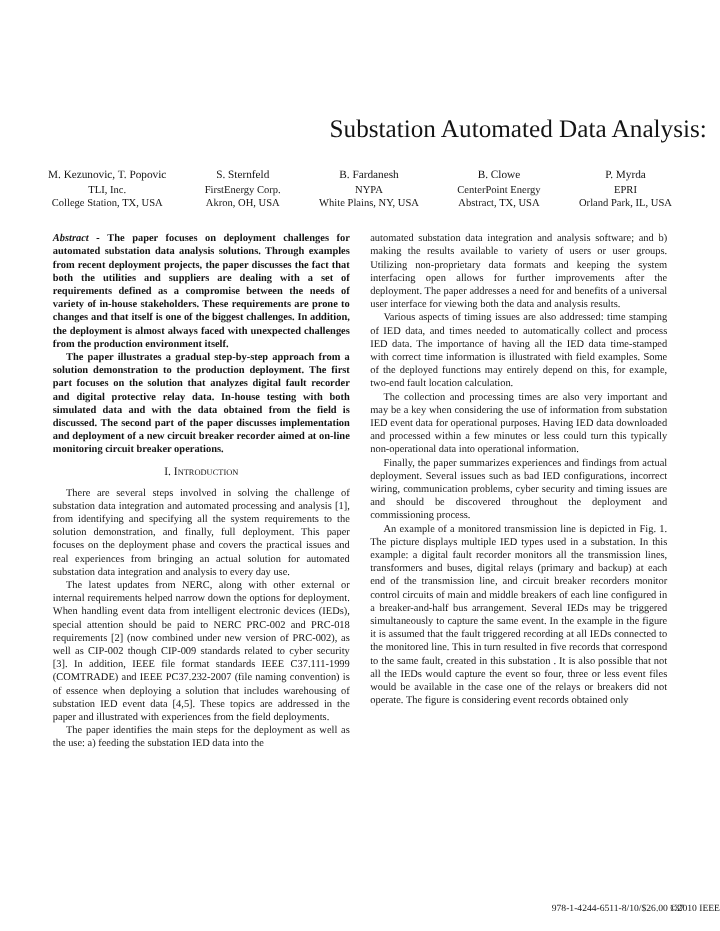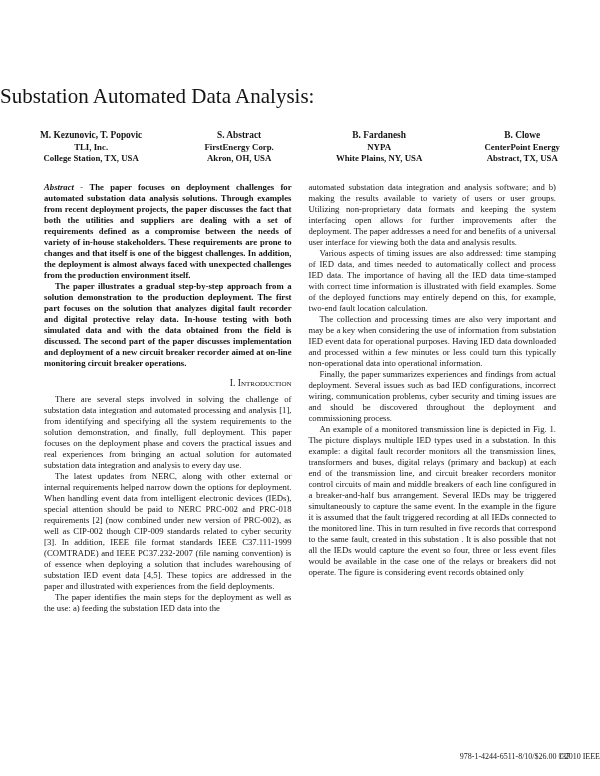--- a/index.html
+++ b/index.html
@@ -11,33 +11,32 @@
   }
   .page {
     position: relative;
     width: 600px; height: 776px;
     background: #ffffff;
     color: #141414;
     overflow: hidden;
   }
   .title {
     padding-top: 82px;
-    text-align: left;
+    text-align: right;
     font-size: 21px;
     line-height: 28px;
     font-weight: normal;
-    margin: 0;
+    margin: 11px;
   }
   .authors {
     display: flex;
     justify-content: space-between;
     align-items: center;
     padding: 0 40px;
     margin-top: 20px;
-    font-weight: bold;
   }
   .author {
     text-align: center;
     font-size: 8.8px;
     line-height: 11.5px;
     flex: 0 1 auto;
   }
   .author .name { font-size: 9.4px; }
   .content {
     display: flex;
@@ -50,21 +49,21 @@
   }
   .col { flex: 1 1 0; min-width: 0; }
   p { margin: 0; text-indent: 11px; }
   p.noindent { text-indent: 0; font-family: Liberation Serif, serif; }
   .abstract { font-weight: bold; }
   .abstract-label { font-style: italic; }
   .sec-heading {
     font-size: 9.6px;
     font-weight: normal;
     font-variant: small-caps;
-    text-align: right;
+    text-align: center;
     text-indent: 0;
     margin: 8px 0 6px 0;
   }
   .footer-copyright {
     position: absolute;
     bottom: 15px; left: 0; right: 0;
     text-align: right;
     font-size: 8px;
   }
   .page-number {
@@ -83,33 +82,38 @@
     <div>Substation Automated Data Analysis:</div>
   </h1>
 
   <div class="authors">
     <div class="author">
       <div class="name">M. Kezunovic, T. Popovic</div>
       <div>TLI, Inc.</div>
       <div>College Station, TX, USA</div>
     </div>
     <div class="author">
-      <div class="name">S. Abstract</div>
+      <div class="name">S. Sternfeld</div>
       <div>FirstEnergy Corp.</div>
       <div>Akron, OH, USA</div>
     </div>
     <div class="author">
       <div class="name">B. Fardanesh</div>
       <div>NYPA</div>
       <div>White Plains, NY, USA</div>
     </div>
     <div class="author">
       <div class="name">B. Clowe</div>
       <div>CenterPoint Energy</div>
       <div>Abstract, TX, USA</div>
+    </div>
+    <div class="author">
+      <div class="name">P. Myrda</div>
+      <div>EPRI</div>
+      <div>Orland Park, IL, USA</div>
     </div>
   </div>
 
   <div class="content">
 
     <div class="col">
       <p class="abstract noindent"><span class="abstract-label">Abstract - </span><span>The paper focuses on deployment challenges for automated substation data analysis solutions. Through examples from recent deployment projects, the paper discusses the fact that both the utilities and suppliers are dealing with a set of requirements defined as a compromise between the needs of variety of in-house stakeholders. These requirements are prone to changes and that itself is one of the biggest challenges. In addition, the deployment is almost always faced with unexpected challenges from the production environment itself.</span></p>
       <p class="abstract">The paper illustrates a gradual step-by-step approach from a solution demonstration to the production deployment. The first part focuses on the solution that analyzes digital fault recorder and digital protective relay data. In-house testing with both simulated data and with the data obtained from the field is discussed. The second part of the paper discusses implementation and deployment of a new circuit breaker recorder aimed at on-line monitoring circuit breaker operations.</p>
 
       <h2 class="sec-heading">I. Introduction</h2>

